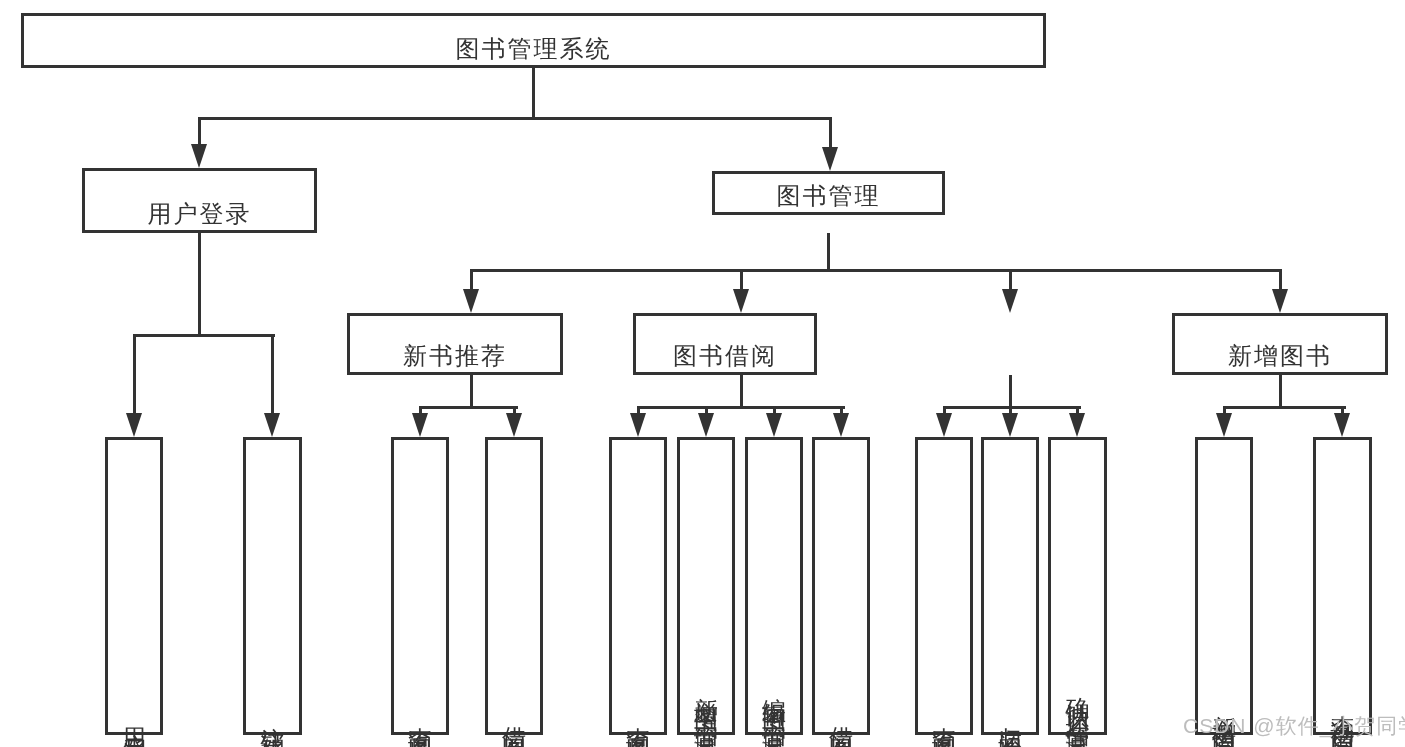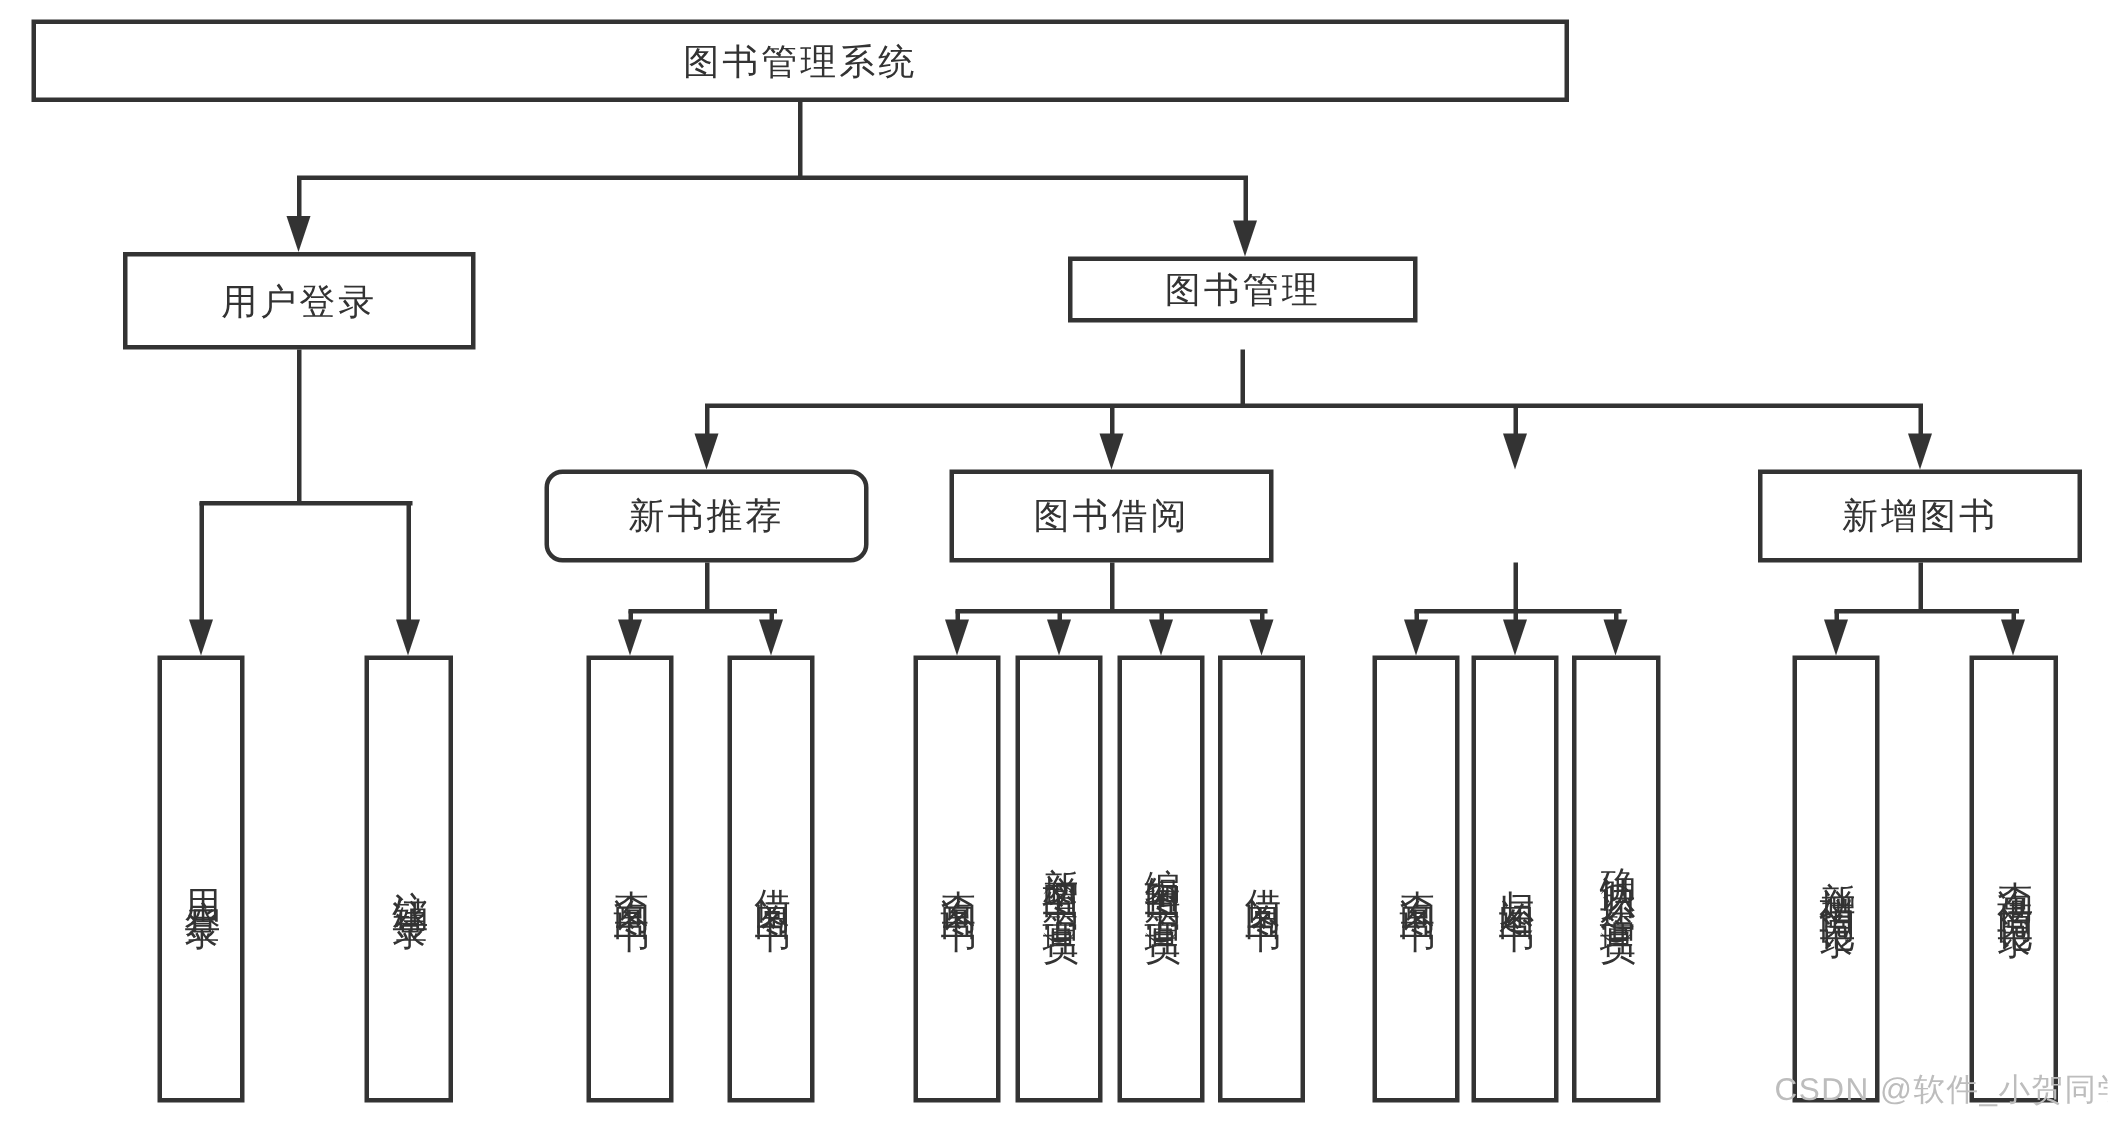--- a/index.html
+++ b/index.html
@@ -15,21 +15,21 @@
     font-family:"Liberation Sans","DejaVu Sans",sans-serif;
   }
   .canvas{
     position:relative;width:1405px;height:747px;overflow:hidden;background:var(--bg);
   }
   .node{
     position:absolute;
     border:3px solid var(--line);
     background:var(--bg);
     box-sizing:border-box;
-    display:flex;align-items:center;justify-content:center;
+    display:flex;align-items:flex-end;justify-content:center;
     color:var(--text);
     font-size:24px;
     letter-spacing:2px;
     white-space:nowrap;
   }
   .node.v span{
     writing-mode:vertical-rl;
     text-orientation:mixed;
     letter-spacing:6px;
     white-space:normal;
@@ -62,25 +62,25 @@
   </div>
 
   <div class="node" style="left:82px;top:168px;width:235px;height:65px;">
     <span>用户登录</span>
   </div>
 
   <div class="node" style="left:712px;top:171px;width:233px;height:44px;">
     <span>图书管理</span>
   </div>
 
-  <div class="node" style="left:363px;top:313px;width:216px;height:62px;border-radius:12px;">
+  <div class="node" style="left:347px;top:313px;width:216px;height:62px;">
     <span>新书推荐</span>
   </div>
 
-  <div class="node" style="left:633px;top:313px;width:216px;height:62px;">
+  <div class="node" style="left:633px;top:313px;width:184px;height:62px;">
     <span>图书借阅</span>
   </div>
 
 
   <div class="node" style="left:1172px;top:313px;width:216px;height:62px;">
     <span>新增图书</span>
   </div>
 
   <div class="node v" style="left:105px;top:437px;width:58px;height:298px;">
     <span>用户登录</span>

